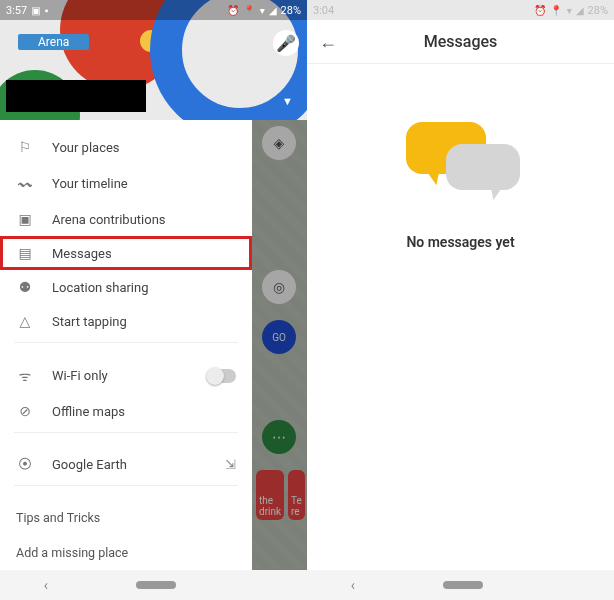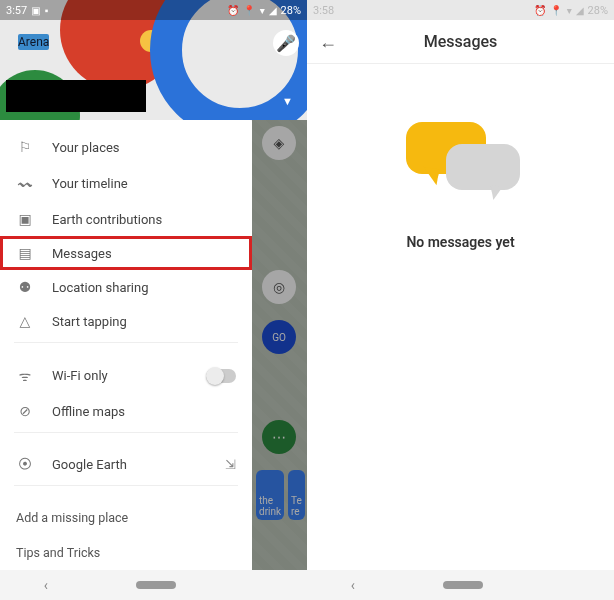--- a/index.html
+++ b/index.html
@@ -16,36 +16,36 @@
   .status .s-left, .status .s-right { display:flex; align-items:center; gap:4px;}
   .status .glyph { font-size: 10px; }
 
   
   .hdr { height: 120px; position: relative; background: #eaeaea; overflow:hidden;}
   .hdr .circ { position:absolute; border-radius:50%; }
   .hdr .red { width:120px; height:120px; background:#d63e2a; top:-30px; left:60px;}
   .hdr .yellow { width:22px; height:22px; background:#f6c242; top:30px; left:140px;}
   .hdr .blue { width:180px; height:180px; border:32px solid #2b72d9; top:-40px; left:150px;}
   .hdr .green { width:90px; height:90px; background:#2c8b3f; bottom:-40px; left:-10px;}
-  .hdr .arena { position:absolute; top:34px; left:18px; font-size:12px; color:#0f172a; background:#3b8acb; padding:1px 0; border-radius:2px;}
+  .hdr .arena { position:absolute; top:34px; left:18px; font-size:12px; color:#ffffff; background:#3b8acb; padding:1px 20px; border-radius:2px;}
   .hdr .blackbar { position:absolute; left:6px; top:80px; width:140px; height:32px; background:#000;}
   .hdr .chev { position:absolute; right:14px; top:95px; color:#fff; font-size:11px;}
 
   
   .drawer { position:absolute; top:120px; left:0; width:252px; bottom:0; background:#fff; border-top-right-radius:2px;}
   .mapstrip { position:absolute; top:120px; left:252px; width:55px; bottom:0; background:#bcc6b8; }
   .mapstrip::before{content:"";position:absolute;inset:0;background:repeating-linear-gradient(45deg,#c9d0c5 0 8px,#bfc8bc 8px 16px);opacity:.4;}
   .dim { position:absolute; inset:0; background:rgba(0,0,0,0.35);}
   .mapicon { position:absolute; width:34px; height:34px; border-radius:50%; background:#fff; left:10px; display:flex; align-items:center; justify-content:center; font-size:14px; color:#555;}
   .mapicon.layers{ top:6px;}
   .mapicon.loc{ top:150px;}
   .mapicon.go{ top:200px; background:#1d4ed8; color:#fff; font-size:10px;}
   .mapicon.more{ top:300px; background:#2c8b3f; color:#fff;}
   .thumbs{position:absolute;bottom:50px;left:4px;right:4px;height:50px;display:flex;gap:4px;}
-  .thumb{flex:1;background:#3b82f6;border-radius:6px;color:#fff;font-size:10px;display:flex;align-items:flex-end;justify-content:center;padding:3px;}
+  .thumb{flex:1;background:#ef4444;border-radius:6px;color:#fff;font-size:10px;display:flex;align-items:flex-end;justify-content:center;padding:3px;}
   .ov-mic{position:absolute;top:-90px;right:8px;width:26px;height:26px;background:#fff;border-radius:50%;display:flex;align-items:center;justify-content:center;color:#333;}
 
   .drawer ul{list-style:none; padding-top:10px;}
   .drawer li{display:flex; align-items:center; padding:9px 16px; font-size:13px; color:#444; gap:18px; cursor:pointer;}
   .drawer li .ic{width:18px; color:#777; text-align:center; font-size:14px;}
   .drawer li.highlight{ outline:3px solid #d62222; outline-offset:-3px;}
   .drawer .sep{ height:1px; background:#eee; margin:4px 14px;}
   .drawer .switch{ margin-left:auto; width:30px; height:14px; background:#ccc; border-radius:7px; position:relative;}
   .drawer .switch::after{content:"";position:absolute;left:0;top:-2px;width:18px;height:18px;border-radius:50%;background:#ececec;box-shadow:0 1px 2px rgba(0,0,0,.3);}
   .drawer .ext{ margin-left:auto; color:#888; font-size:13px;}
@@ -120,21 +120,21 @@
         <li>
             <span class="ic">⚐</span>
             <span>Your places</span>
           </li>
         <li>
             <span class="ic">〰</span>
             <span>Your timeline</span>
           </li>
         <li>
             <span class="ic">▣</span>
-            <span>Earth contributions</span>
+            <span>Arena contributions</span>
           </li>
         <li class="highlight">
             <span class="ic">▤</span>
             <span>Messages</span>
           </li>
         <li>
             <span class="ic">⚉</span>
             <span>Location sharing</span>
           </li>
         <li>
@@ -158,33 +158,33 @@
       <ul>
         <li>
             <span class="ic">⦿</span>
             <span>Google Earth</span>
             <span class="ext">⇲</span>
           </li>
       </ul>
       <div class="sep"></div>
       <ul class="sub">
         <li>
+            <span>Tips and Tricks</span>
+          </li>
+        <li>
             <span>Add a missing place</span>
-          </li>
-        <li>
-            <span>Tips and Tricks</span>
           </li>
       </ul>
     </div>
   </div>
 
   <div class="phone right">
     <div class="status">
       <div class="s-left">
-        <span>3:58</span>
+        <span>3:04</span>
       </div>
       <div class="s-right">
         <span class="glyph">⏰</span>
         <span class="glyph">📍</span>
         <span class="glyph">▾</span>
         <span class="glyph">◢</span>
         <span>28%</span>
       </div>
     </div>
     <div class="rtop">

